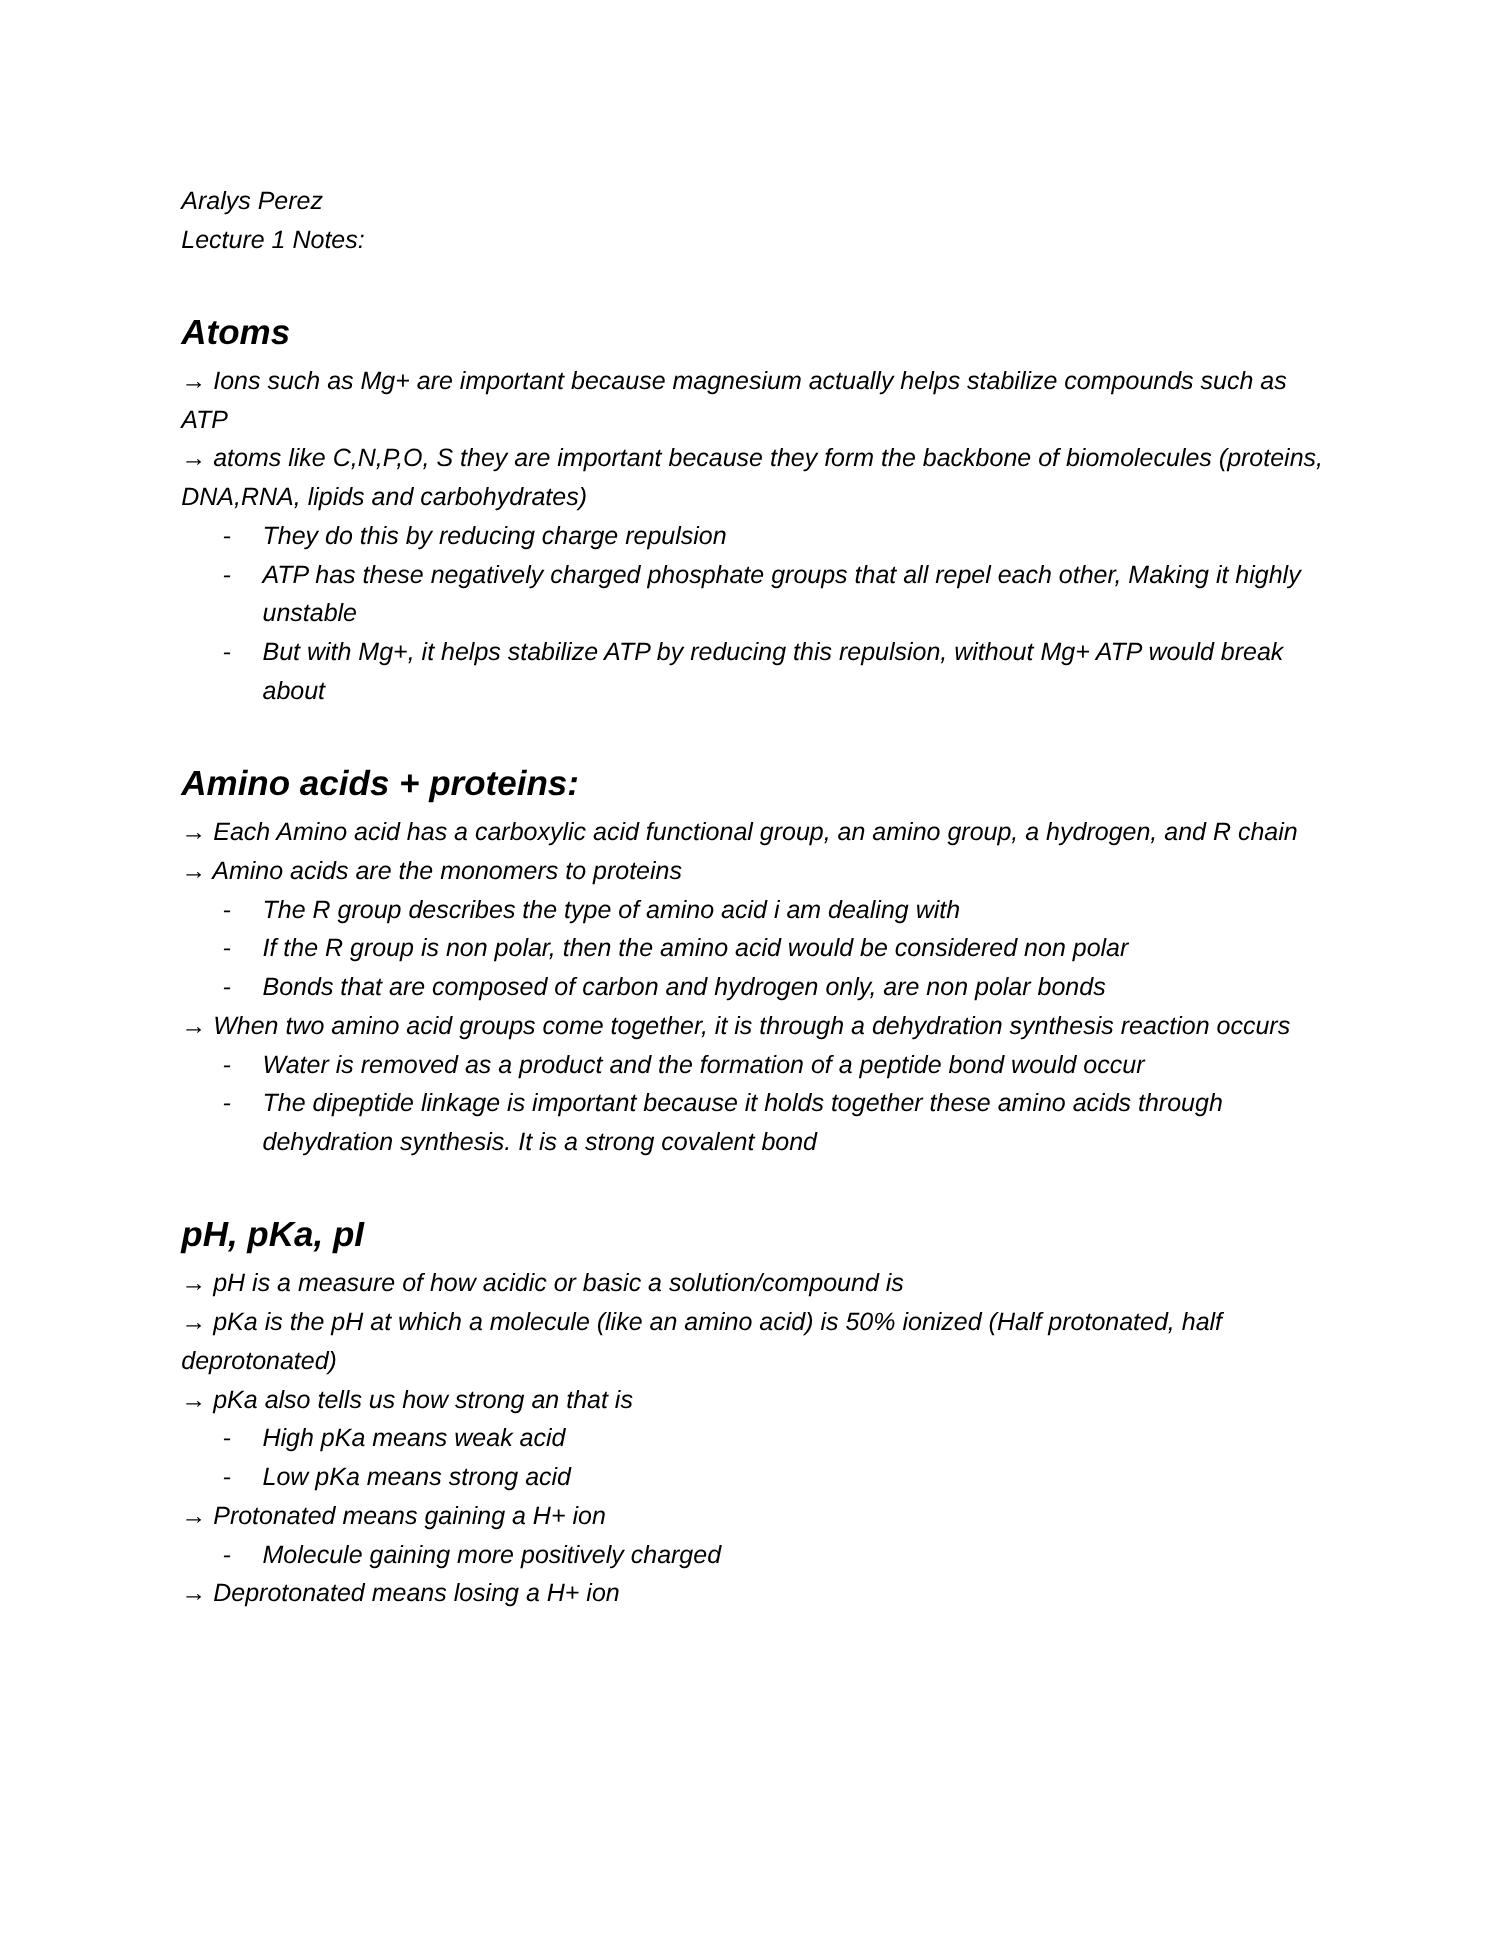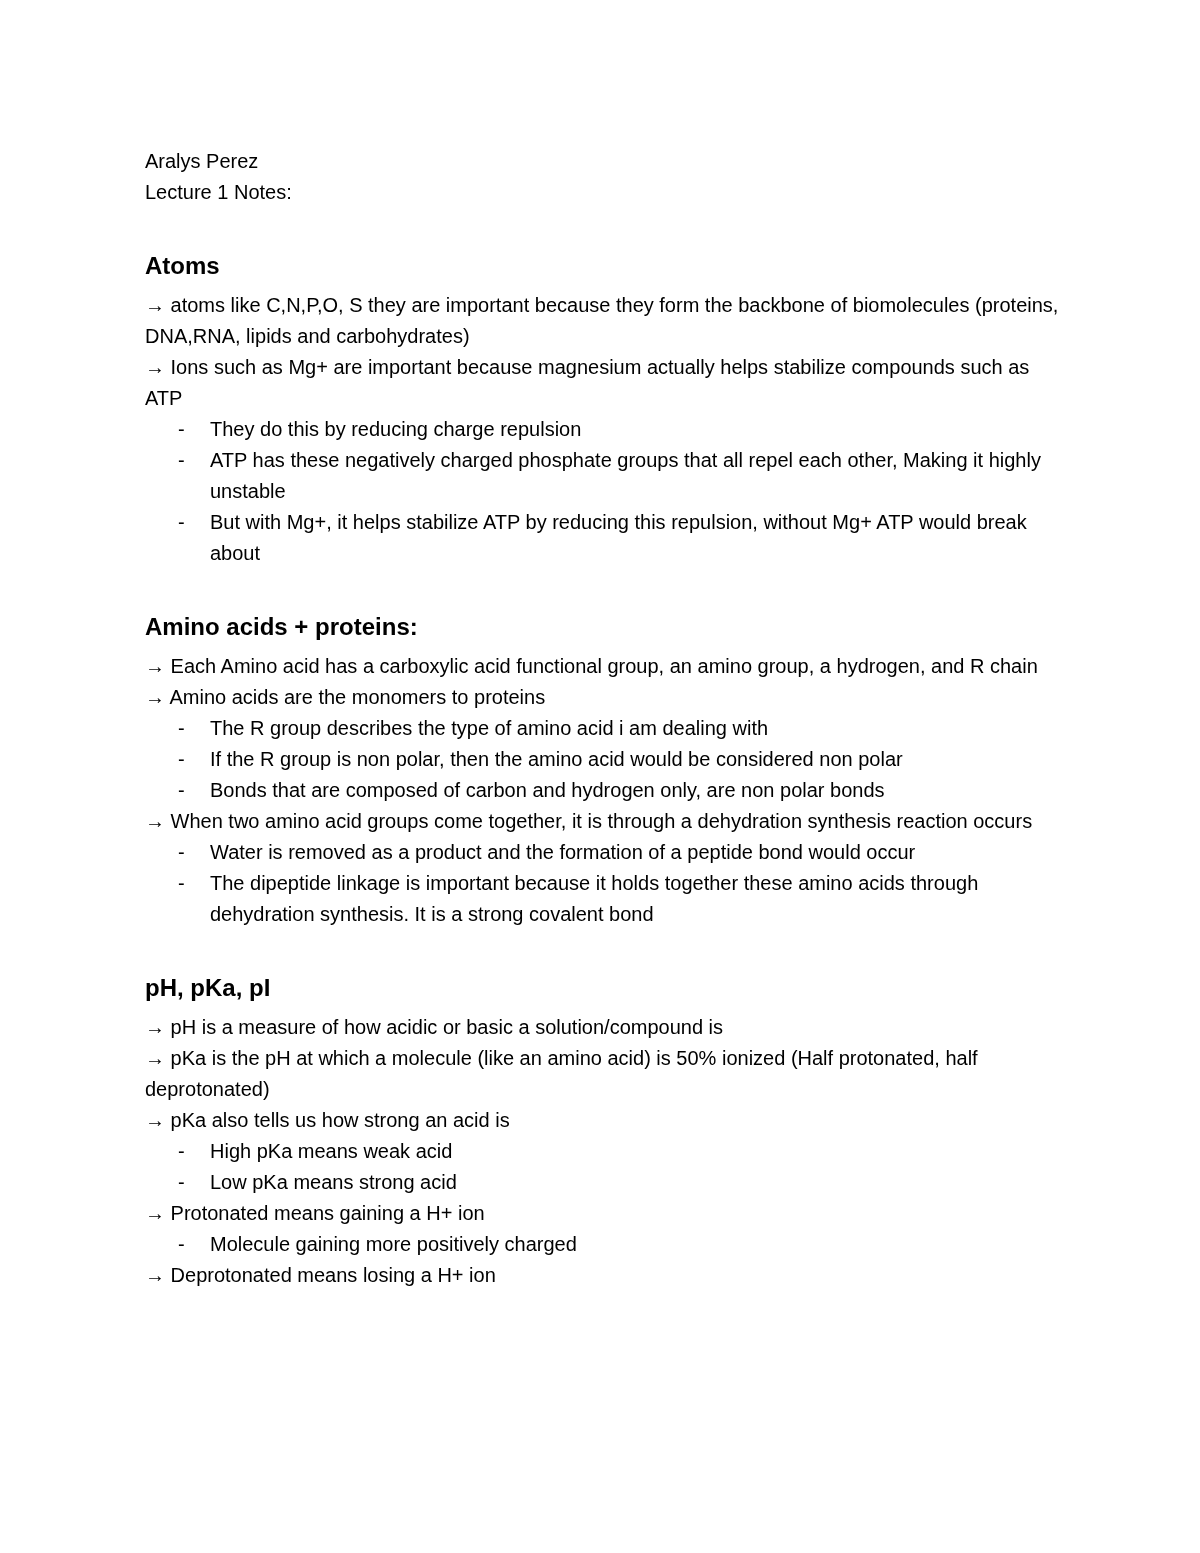--- a/index.html
+++ b/index.html
@@ -10,29 +10,30 @@
   .page {
     width: 1200px;
     min-height: 1553px;
     box-sizing: border-box;
     background: #ffffff;
     padding: 146px 138px 80px 145px;
     font-family: "Liberation Sans", sans-serif;
     font-size: 20px;
     line-height: 31px;
     color: #000000;
+    font-style: italic;
   }
   .author {
     margin: 0 0 52px 0;
   }
   .doc-title {
     margin: 0 0 24px 0;
   }
   section h2 {
-    font-size: 24px;
+    font-size: 28px;
     line-height: 31px;
     font-weight: bold;
     margin: 42px 0 9px 0;
   }
   p.para {
     margin: 0;
   }
   p.arrow {
     margin: 0;
   }
@@ -52,42 +53,42 @@
 </style>
 </head>
 <body>
 
 <div class="page">
   <p class="para author">Aralys Perez</p>
   <p class="para doc-title">Lecture 1 Notes:</p>
   <div>
       <section>
         <h2>Atoms</h2>
+        <p class="para arrow"><span class="arrow-marker">→ </span><span>Ions such as Mg+ are important because magnesium actually helps stabilize compounds such as ATP</span></p>
         <p class="para arrow"><span class="arrow-marker">→ </span><span>atoms like C,N,P,O, S they are important because they form the backbone of biomolecules (proteins, DNA,RNA, lipids and carbohydrates)</span></p>
-        <p class="para arrow"><span class="arrow-marker">→ </span><span>Ions such as Mg+ are important because magnesium actually helps stabilize compounds such as ATP</span></p>
         <p class="para dash"><span class="dash-marker">-</span><span>They do this by reducing charge repulsion</span></p>
         <p class="para dash"><span class="dash-marker">-</span><span>ATP has these negatively charged phosphate groups that all repel each other, Making it highly unstable</span></p>
         <p class="para dash"><span class="dash-marker">-</span><span>But with Mg+,  it helps stabilize ATP by reducing this repulsion, without Mg+ ATP would break about</span></p>
       </section>
       <section>
         <h2>Amino acids + proteins:</h2>
         <p class="para arrow"><span class="arrow-marker">→ </span><span>Each Amino acid has a carboxylic acid functional group, an amino group, a hydrogen, and R chain</span></p>
         <p class="para arrow"><span class="arrow-marker">→ </span><span>Amino acids are the monomers to proteins</span></p>
         <p class="para dash"><span class="dash-marker">-</span><span>The R group describes the type of amino acid i am dealing with</span></p>
         <p class="para dash"><span class="dash-marker">-</span><span>If the R group is non polar, then the amino acid would be considered non polar</span></p>
         <p class="para dash"><span class="dash-marker">-</span><span>Bonds that are composed of carbon and hydrogen only, are non polar bonds</span></p>
         <p class="para arrow"><span class="arrow-marker">→ </span><span>When two amino acid groups come together, it is through a dehydration synthesis reaction occurs</span></p>
         <p class="para dash"><span class="dash-marker">-</span><span>Water is removed as a product and the formation of a peptide bond would occur</span></p>
         <p class="para dash"><span class="dash-marker">-</span><span>The dipeptide linkage is important because it holds together these amino acids through dehydration synthesis. It is a strong covalent bond</span></p>
       </section>
       <section>
         <h2>pH, pKa, pI</h2>
         <p class="para arrow"><span class="arrow-marker">→ </span><span>pH is a measure of how acidic or basic a solution/compound is</span></p>
         <p class="para arrow"><span class="arrow-marker">→ </span><span>pKa is the pH at which a molecule (like an amino acid) is 50% ionized (Half protonated, half deprotonated)</span></p>
-        <p class="para arrow"><span class="arrow-marker">→ </span><span>pKa also tells us how strong an acid is</span></p>
+        <p class="para arrow"><span class="arrow-marker">→ </span><span>pKa also tells us how strong an that is</span></p>
         <p class="para dash"><span class="dash-marker">-</span><span>High pKa means weak acid</span></p>
         <p class="para dash"><span class="dash-marker">-</span><span>Low pKa means strong acid</span></p>
         <p class="para arrow"><span class="arrow-marker">→ </span><span>Protonated means gaining a H+ ion</span></p>
         <p class="para dash"><span class="dash-marker">-</span><span>Molecule gaining more positively charged</span></p>
         <p class="para arrow"><span class="arrow-marker">→ </span><span>Deprotonated means losing a H+ ion</span></p>
       </section>
     </div>
 </div>
 
 </body></html>

